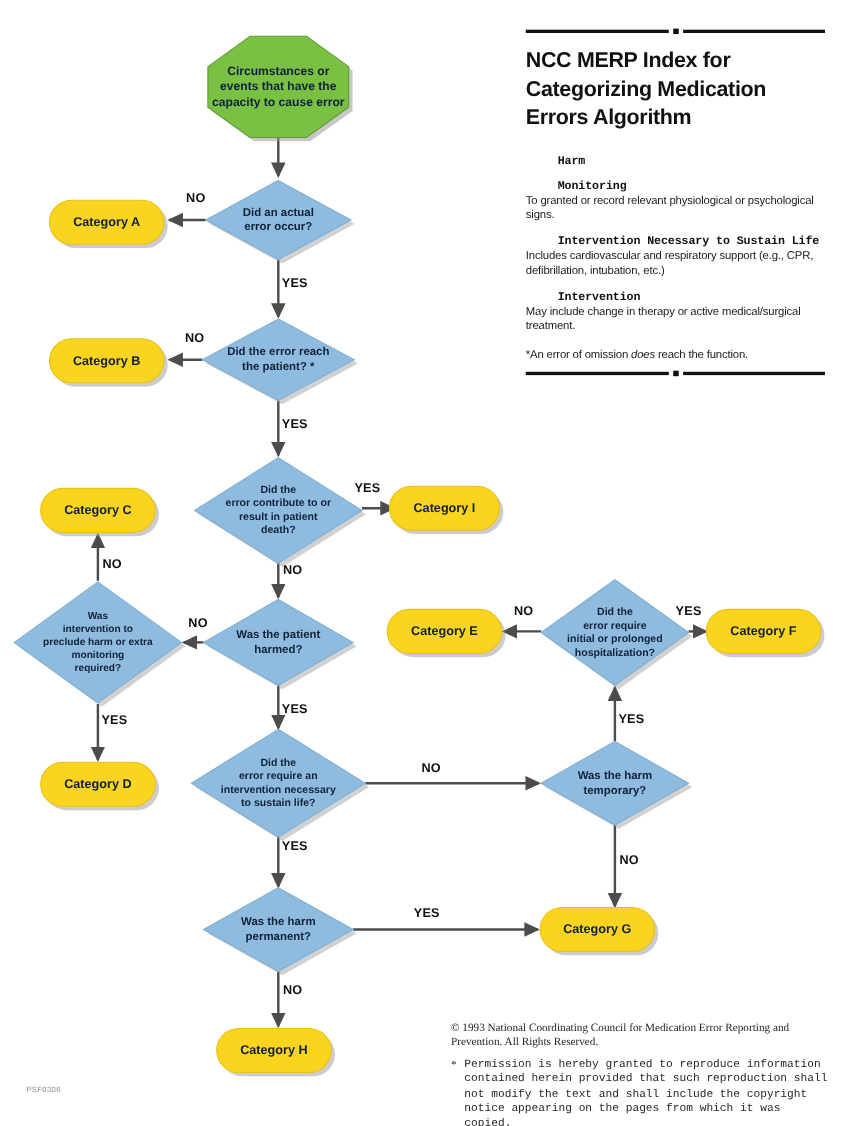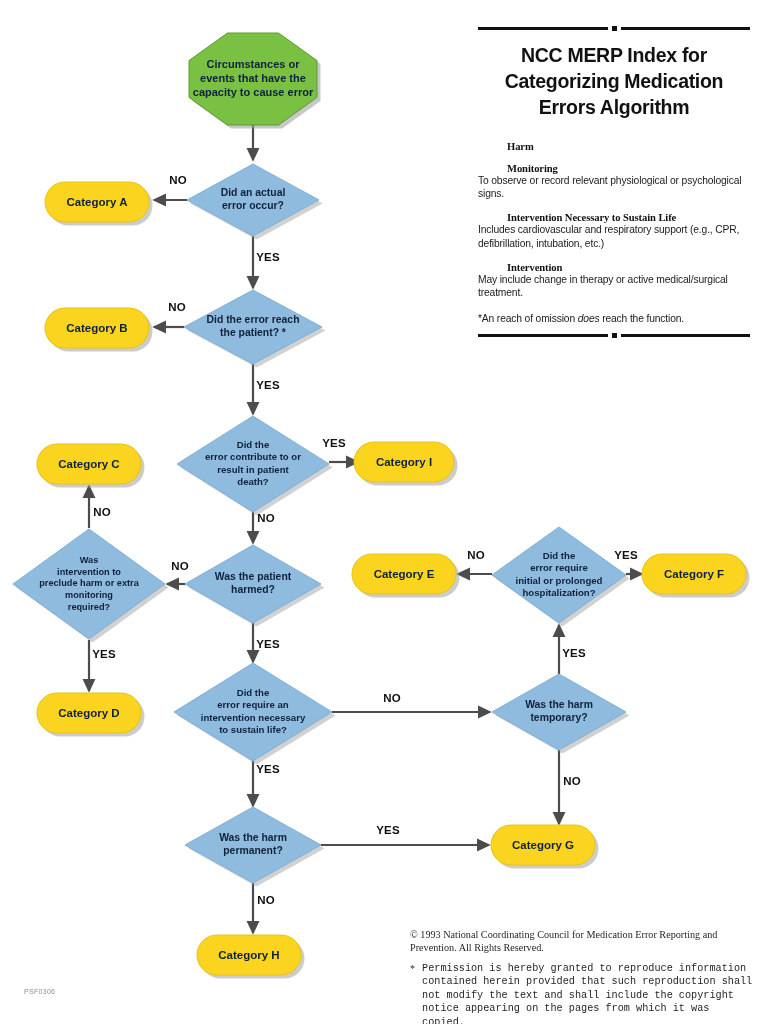--- a/index.html
+++ b/index.html
@@ -75,29 +75,28 @@
     width: 5px;
     height: 5px;
     background: #111;
     flex: 0 0 auto;
   }
   .panel h1 {
     font-family: "Liberation Sans", sans-serif;
     font-weight: 800;
     font-size: 19.5px;
     line-height: 1.33;
-    text-align: center;
     margin: 4px 0 20px 0;
     letter-spacing: -0.3px;
     color: #111;
   }
   .defs { margin-top: 2px; }
   .def-block { margin-bottom: 11px; }
   .def-term {
-    font-family: Liberation Serif, serif;
+    font-family: Liberation Mono, monospace;
     font-weight: 800;
     font-size: 10.6px;
     color: #111;
     letter-spacing: -0.1px;
     padding-left: 29px;
   }
   .def-body {
     font-family: "Liberation Sans", sans-serif;
     font-size: 10.3px;
     line-height: 1.33;
@@ -358,34 +357,34 @@
     </div>
 
     <h1>NCC MERP Index for Categorizing Medication Errors Algorithm</h1>
 
     <div class="defs" id="defs-list">
         <div class="def-block">
           <div class="def-term">Harm</div>
         </div>
         <div class="def-block">
           <div class="def-term">Monitoring</div>
-          <div class="def-body">To observe or record relevant physiological or psychological signs.</div>
+          <div class="def-body">To granted or record relevant physiological or psychological signs.</div>
         </div>
         <div class="def-block">
           <div class="def-term">Intervention Necessary to Sustain Life</div>
           <div class="def-body">Includes cardiovascular and respiratory support (e.g., CPR, defibrillation, intubation, etc.)</div>
         </div>
         <div class="def-block">
           <div class="def-term">Intervention</div>
           <div class="def-body">May include change in therapy or active medical/surgical treatment.</div>
         </div>
       </div>
 
     <div class="omission-note">
-      <span>*An reach of omission </span><em>does</em><span> reach the function.</span>
+      <span>*An error of omission </span><em>does</em><span> reach the function.</span>
     </div>
 
     <div class="rule bottom">
       <span class="bar"></span>
       <span class="dot"></span>
       <span class="bar"></span>
     </div>
   </div>
 
   <div class="footer">

